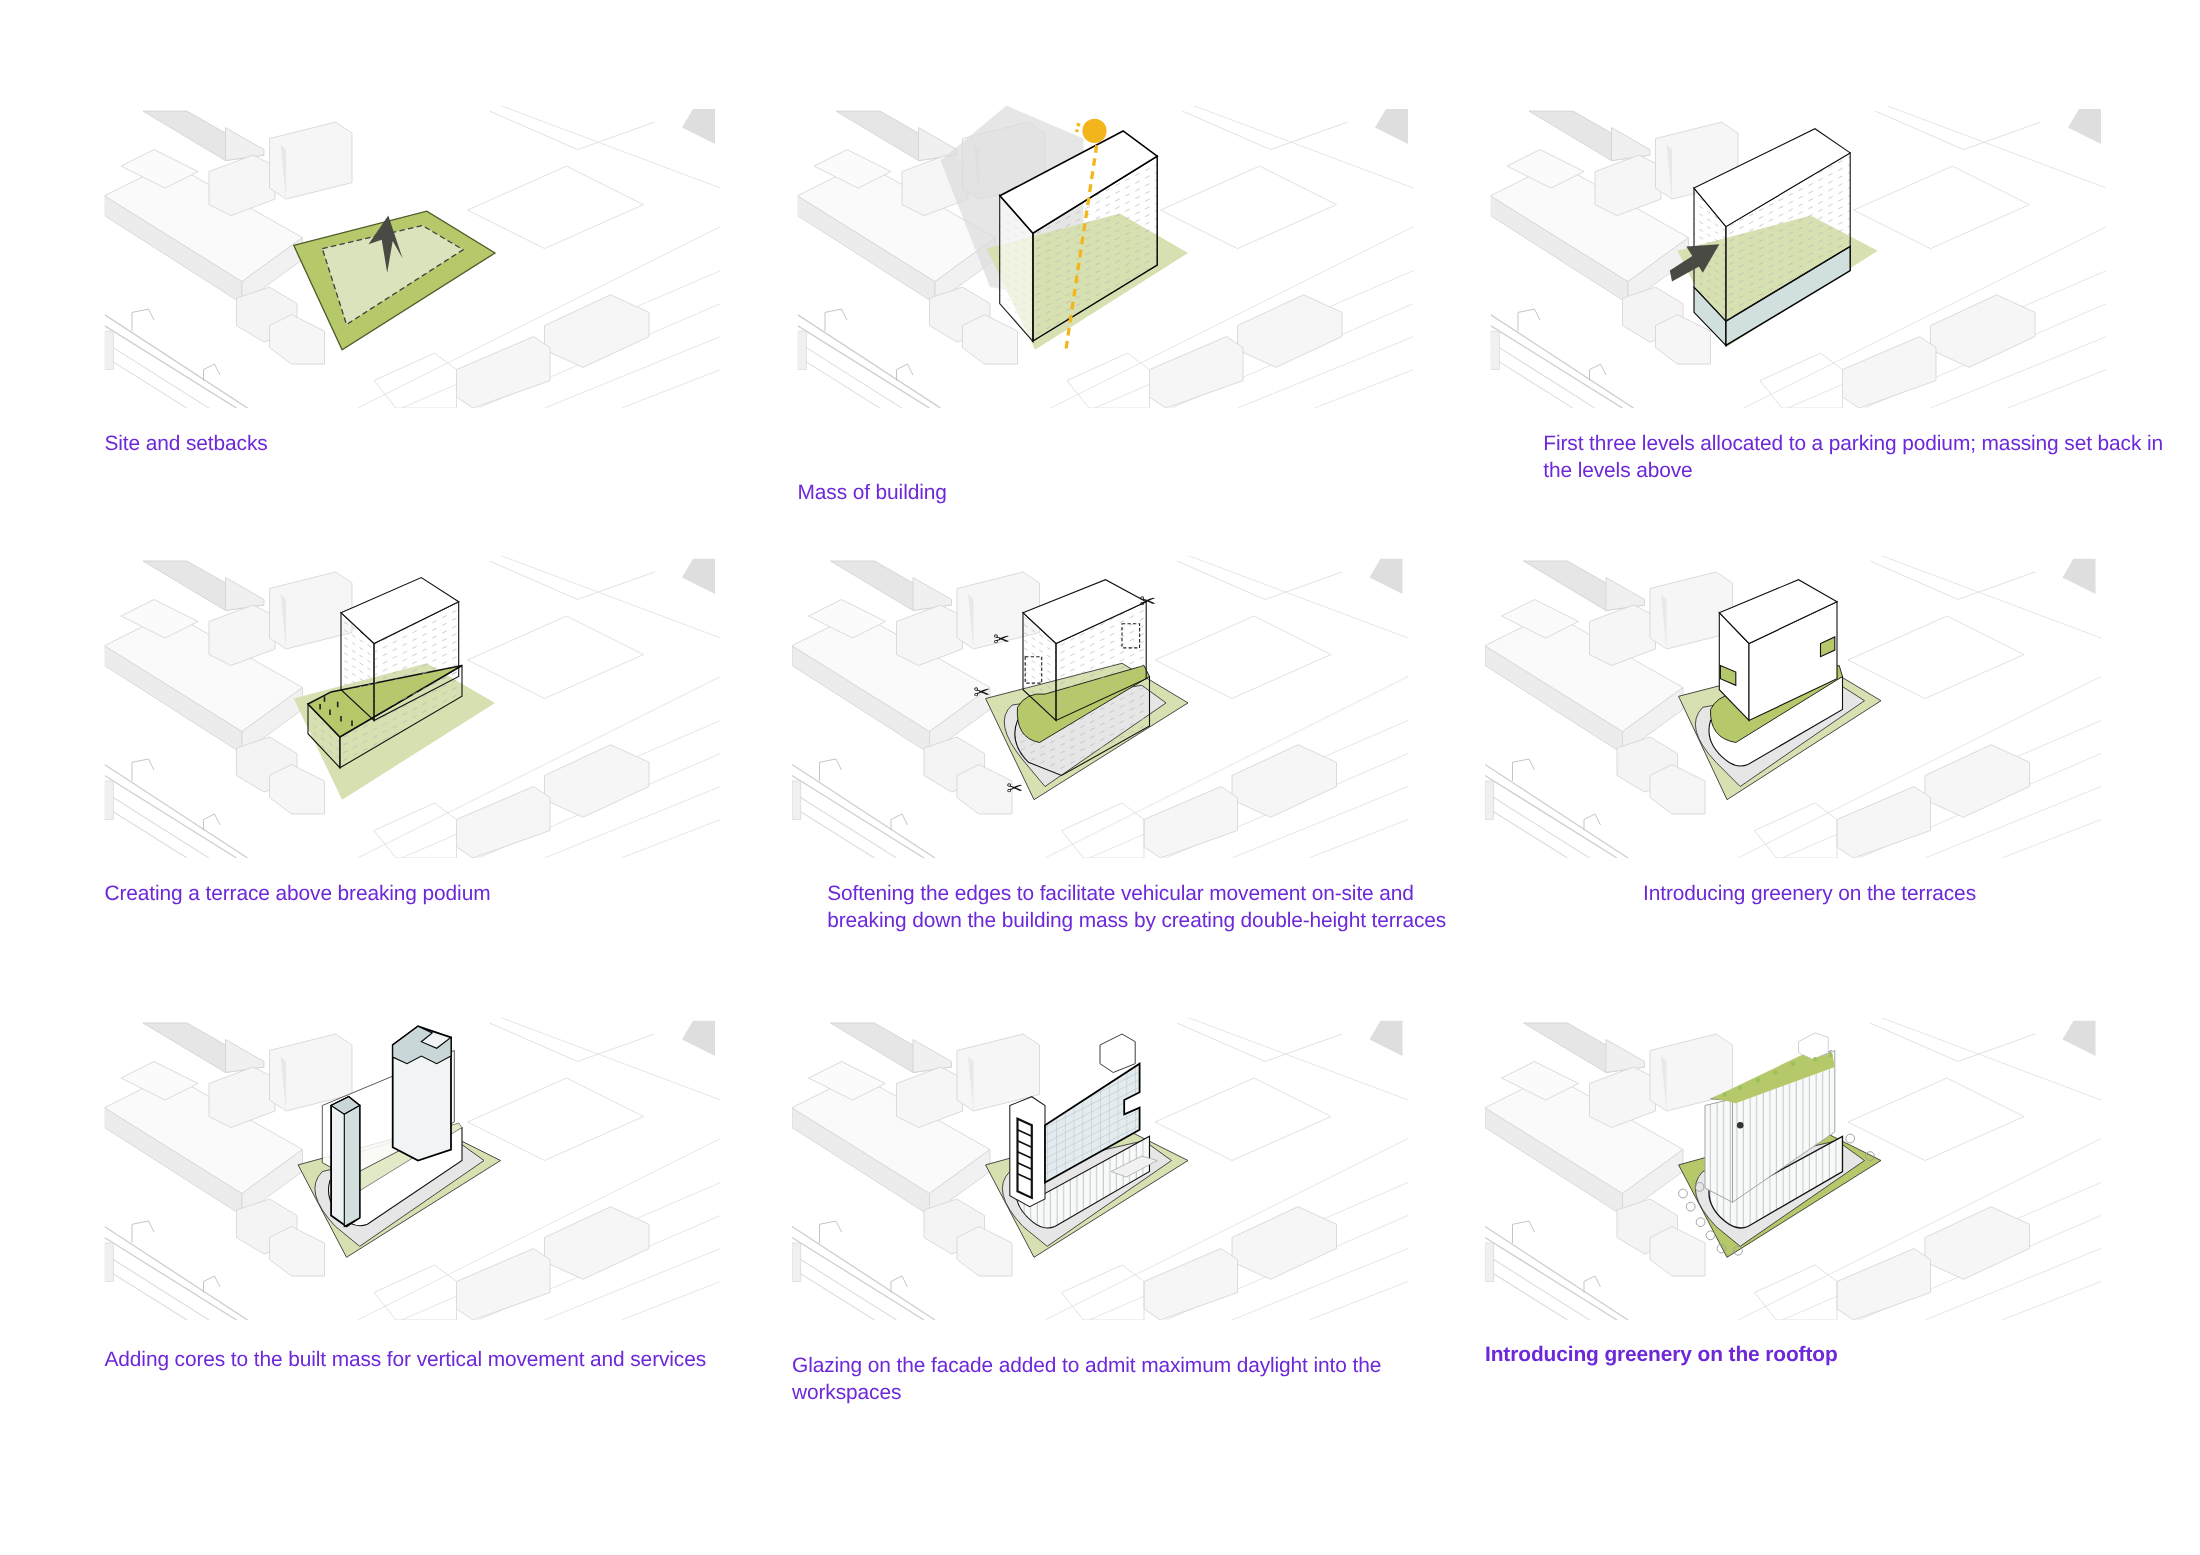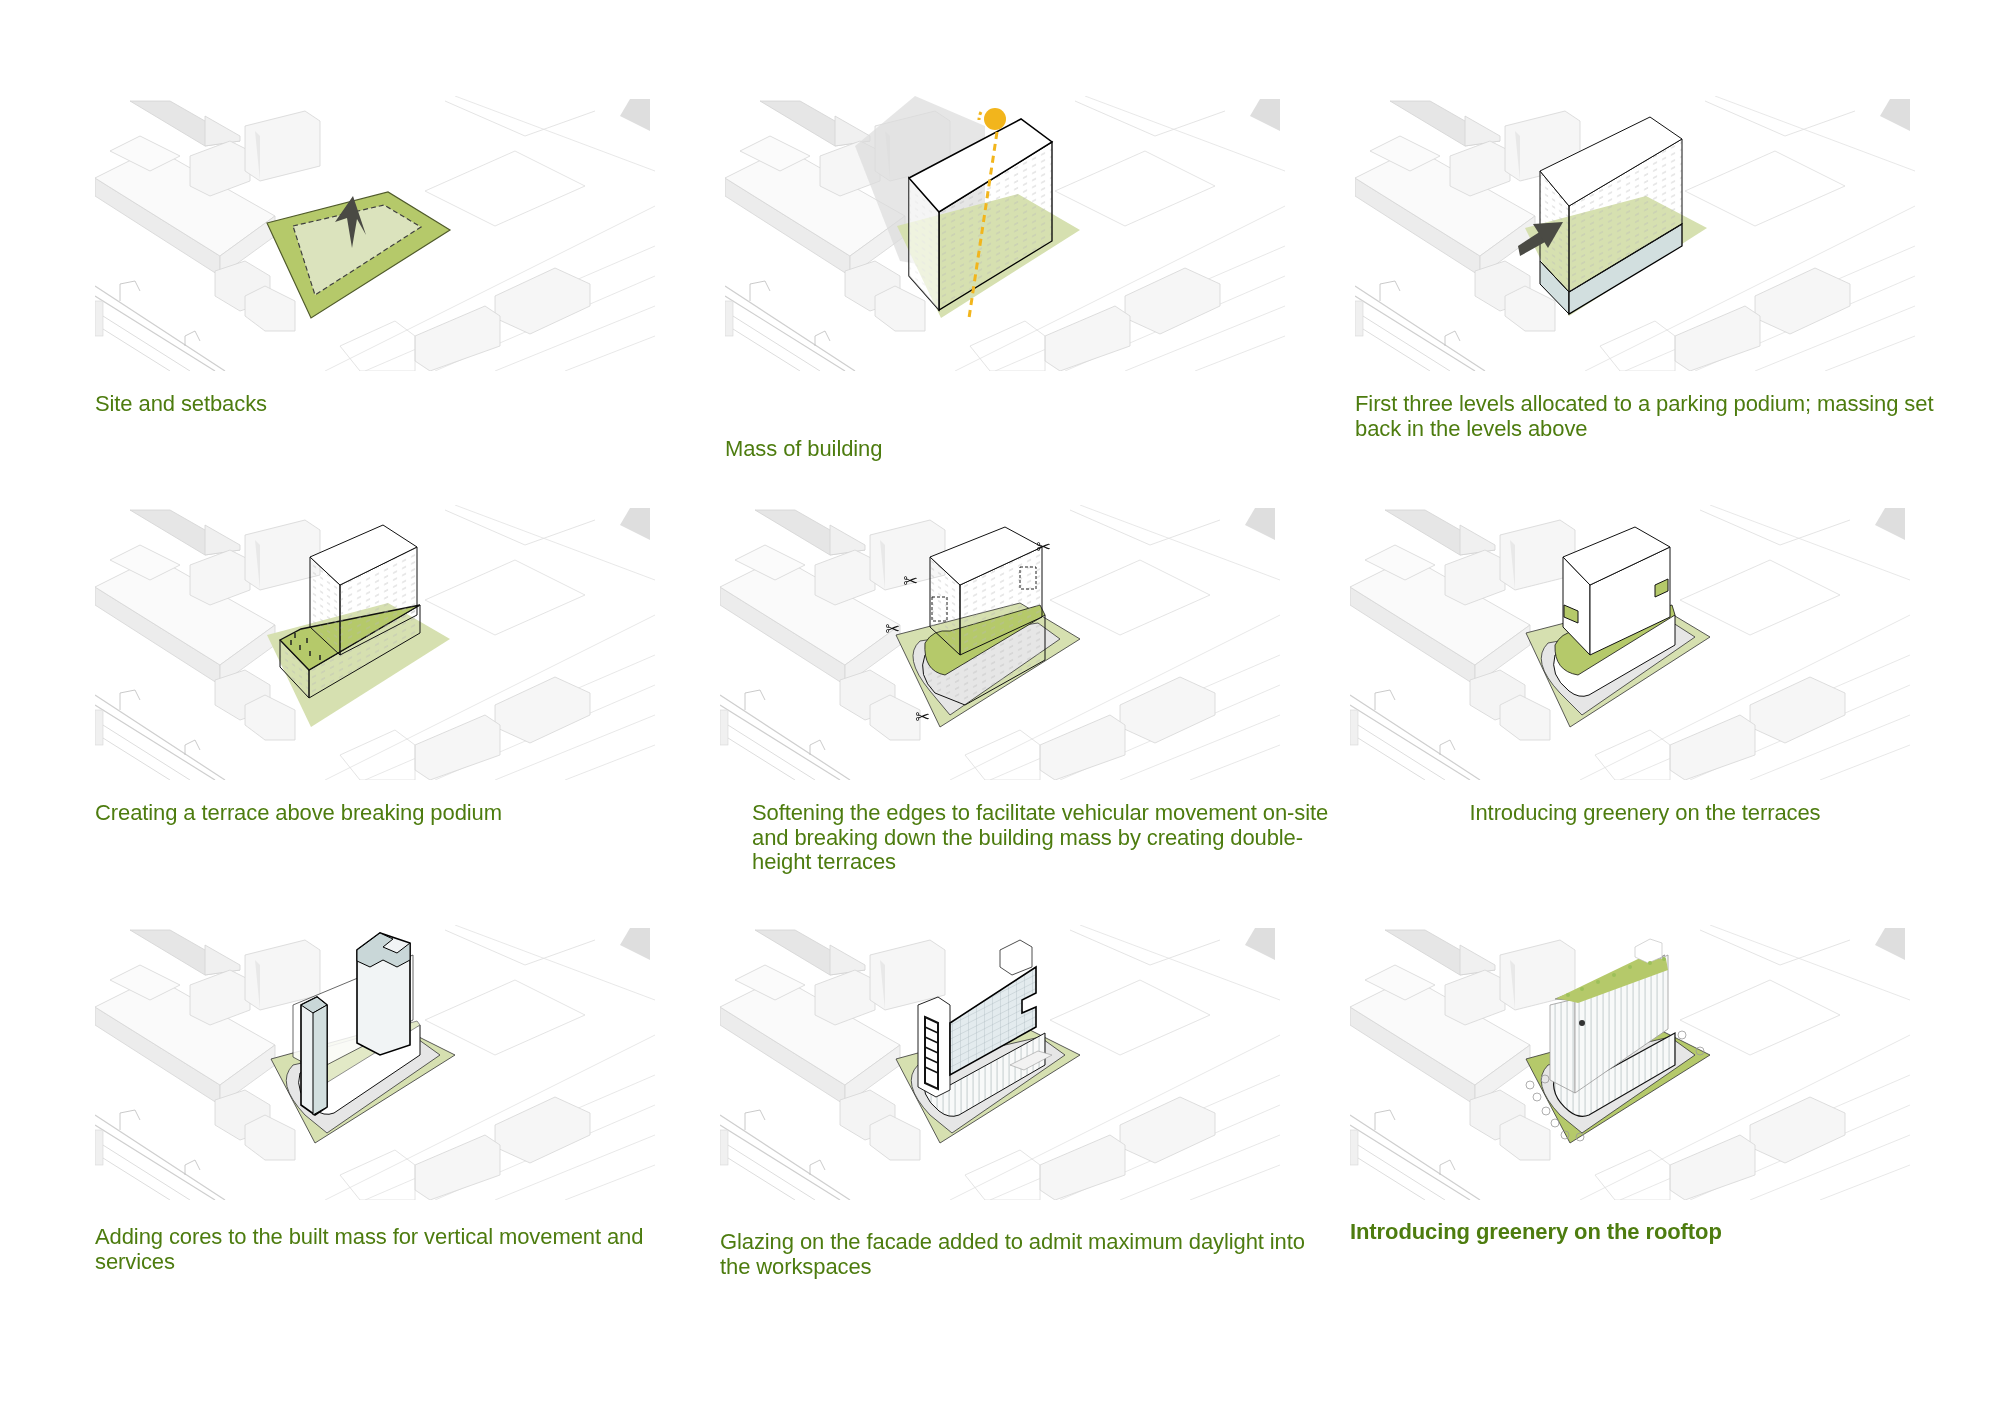--- a/index.html
+++ b/index.html
@@ -1,21 +1,21 @@
 <!DOCTYPE html>
 <html><head>
 <meta charset="utf-8">
 <style>
   html, body { margin:0; padding:0; background:#ffffff; }
   body { width:2000px; height:1414px; position:relative; overflow:hidden;
          font-family:"Liberation Sans", "DejaVu Sans", sans-serif; color:#111; }
   .panel { position:absolute; width:590px; }
   .diagram { position:absolute; left:0; top:0; width:560px; height:275px; overflow:hidden; background:#fff; }
   .diagram svg { display:block; }
-  .caption { position:absolute; left:0; width:590px; font-size:22px; line-height:24.5px; color:#4d7c0f; letter-spacing:-0.1px; }
+  .caption { position:absolute; left:0; width:590px; font-size:19px; line-height:24.5px; color:#6d28d9; letter-spacing:-0.1px; }
 </style>
 </head>
 <body>
 
 <svg width="0" height="0" style="position:absolute">
   <defs>
     <g id="context">
 
       <polygon points="0,82 0,100 125,180 125,160" fill="#ececec" stroke="#d6d6d6" stroke-width="0.8"></polygon>
       <polygon points="0,82 60,52 180,120 125,160" fill="#fafafa" stroke="#d6d6d6" stroke-width="0.8"></polygon>
@@ -116,21 +116,21 @@
       <polygon points="214,196 327,128 327,150 214,218" fill="#d2dfdf" stroke="#000" stroke-width="1.3"></polygon>
       <polygon points="185,75 214,110 214,196 185,165" fill="url(#dots2)" stroke="#111" stroke-width="1"></polygon>
       <polygon points="214,110 327,43 327,128 214,196" fill="url(#dots)" stroke="#111" stroke-width="1"></polygon>
       <polygon points="185,75 295,21 327,43 214,110" fill="#fff" stroke="#111" stroke-width="1"></polygon>
       <g>
         <polygon points="163,150 197,128 190,146 165,160" fill="#4a4a44"></polygon>
         <polygon points="178,128 208,126 193,152" fill="#4a4a44"></polygon>
       </g>
     </svg>
   </div>
-  <div class="caption" style="top:296px;">First three levels allocated to a parking podium; massing set back in the levels above</div>
+  <div class="caption" style="top:296px;margin-left:48px;">First three levels allocated to a parking podium; massing set back in the levels above</div>
 </div>
 
 <div class="panel" style="left:95px; top:505px;">
   <div class="diagram">
     <svg width="560" height="275" viewBox="0 0 560 275">
       <use href="#context"></use>
       <polygon points="172,130 293,98 355,134 216,222" fill="#d6e0b0"></polygon>
       <polygon points="185,135 214,165 214,193 185,162" fill="url(#dots2)" stroke="#111" stroke-width="1"></polygon>
       <polygon points="214,165 325,100 325,128 214,193" fill="url(#dots)" stroke="#111" stroke-width="1"></polygon>
       <polygon points="185,135 206,124 325,100 214,165" fill="#b5c96a" stroke="#111" stroke-width="1.4"></polygon>

